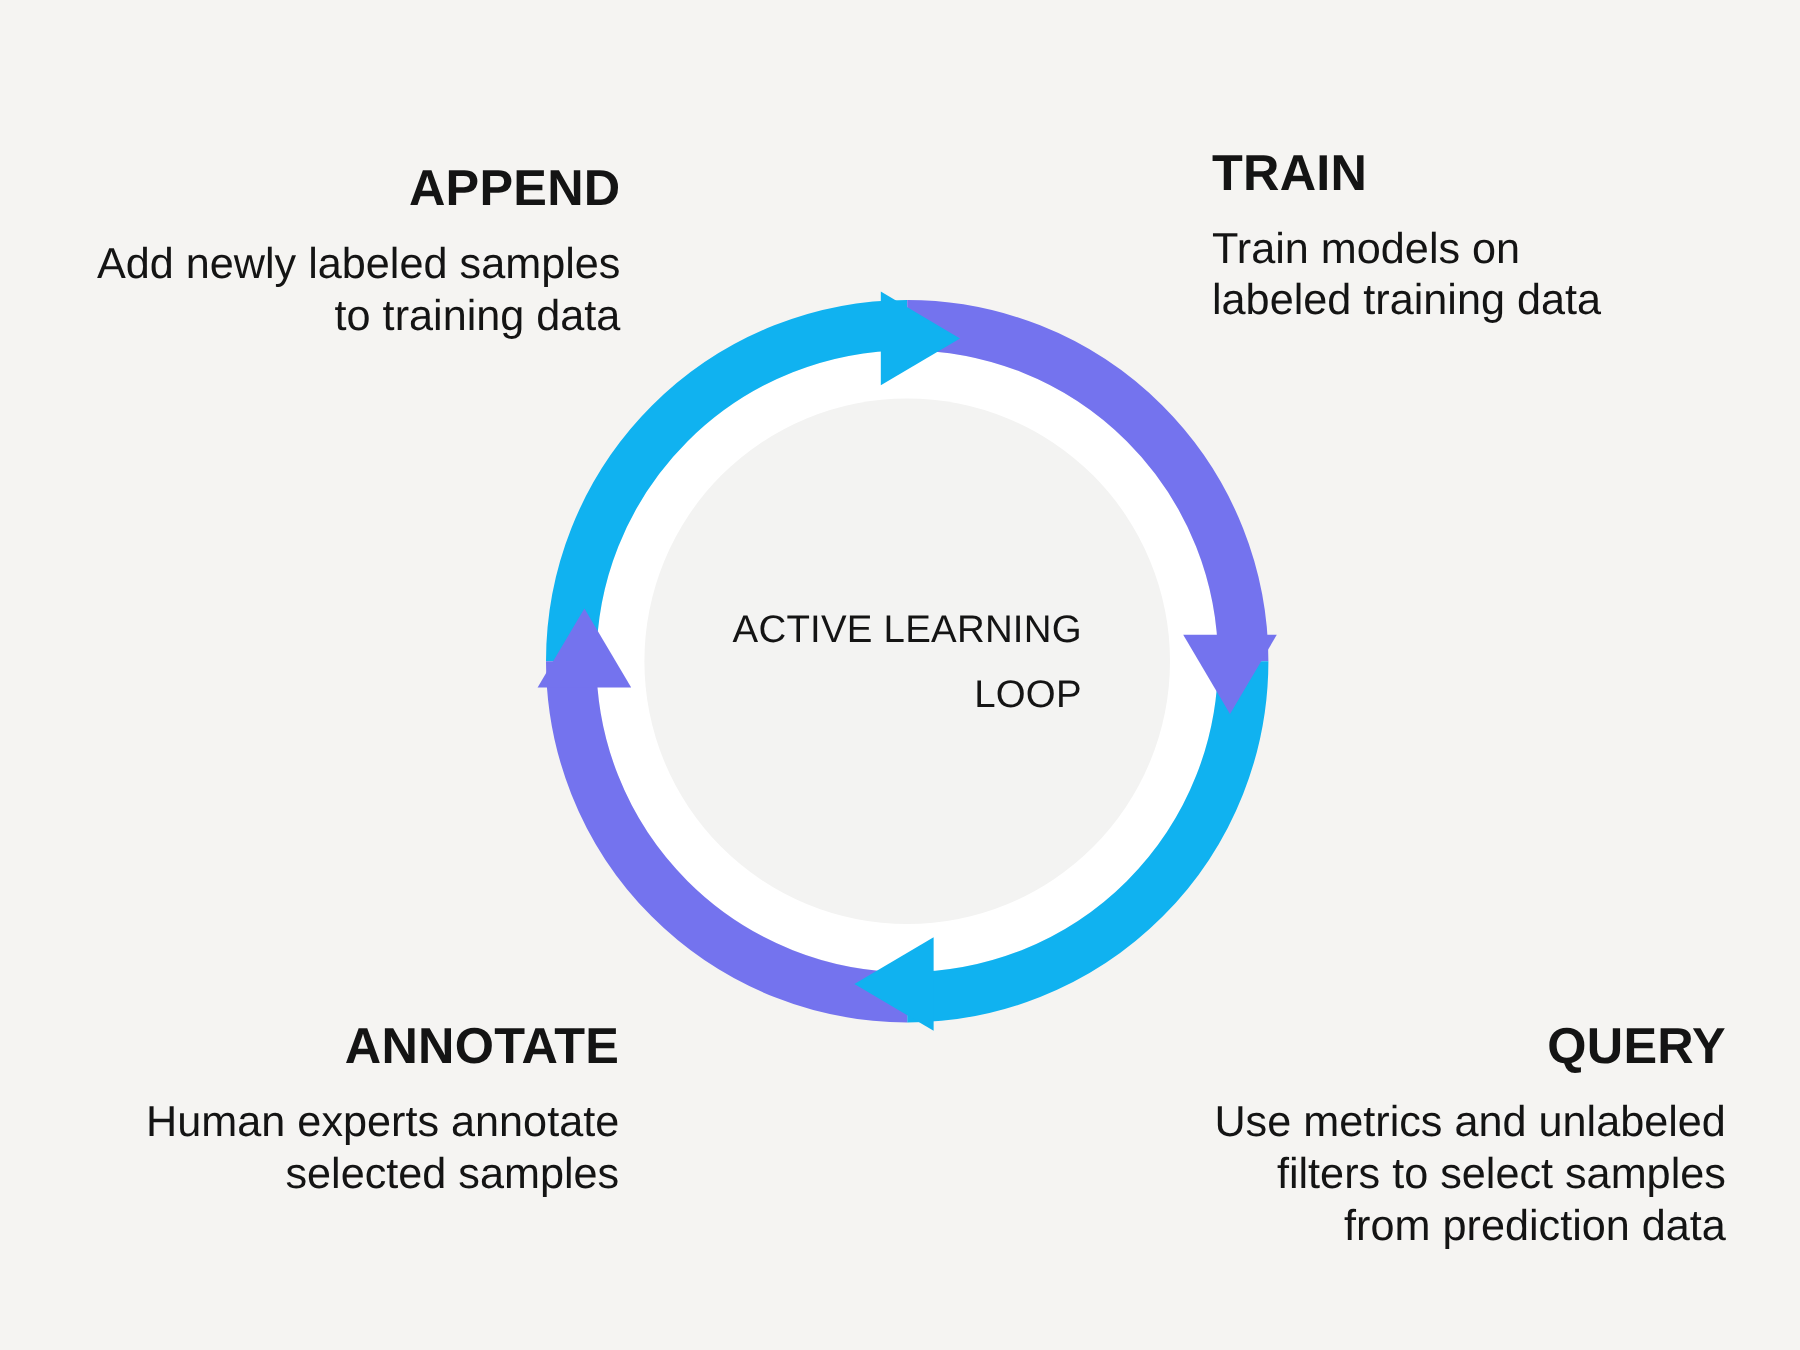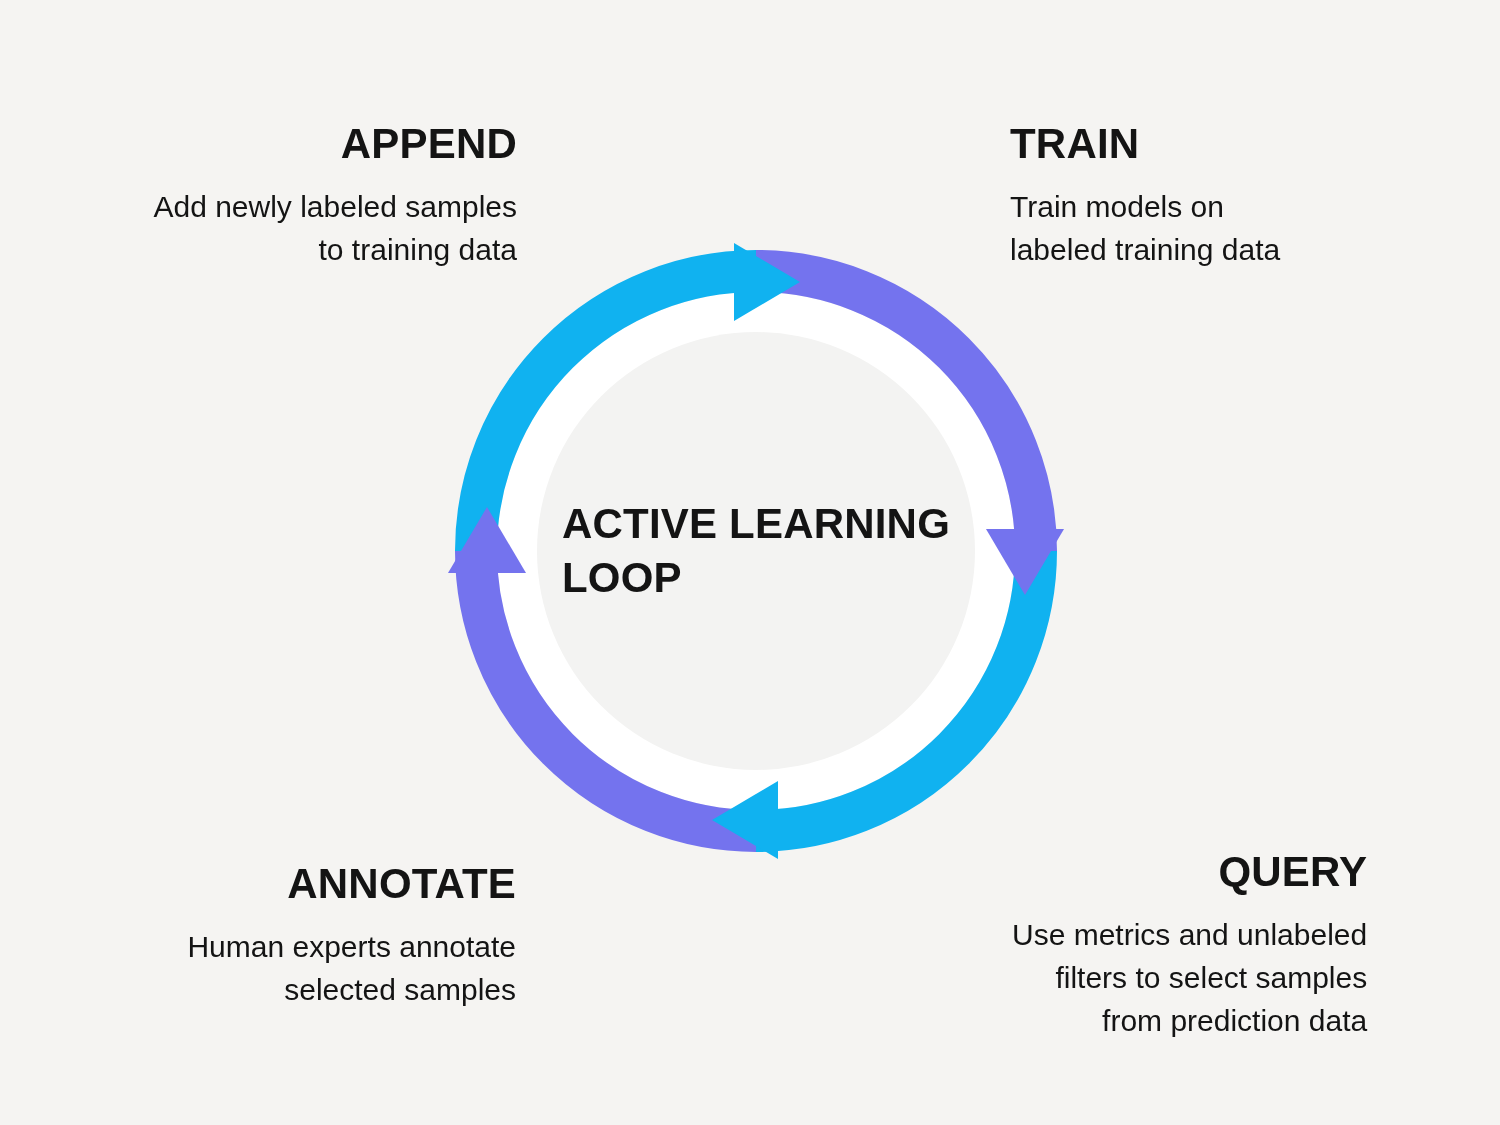--- a/index.html
+++ b/index.html
@@ -25,40 +25,40 @@
     white-space: nowrap;
   }
   .stage-title {
     font-size: 42px;
     font-weight: 700;
     line-height: 42px;
     margin: 0 0 20px 0;
     letter-spacing: 0.2px;
   }
   .stage-desc {
-    font-size: 30px;
+    font-size: 36px;
     font-weight: 400;
     line-height: 43px;
   }
   .align-right { text-align: right; }
   .align-left  { text-align: left; }
 
-  #stage-append   { top: 123px; right: 983px; }
+  #stage-append   { top: 136px; right: 983px; }
   #stage-train    { top: 123px; left: 1010px; }
-  #stage-annotate { top: 851px; right: 984px; margin-top: 12px; }
+  #stage-annotate { top: 851px; right: 984px; }
   #stage-query    { top: 851px; left: 1012px; text-align: right; }
 
   .center-label {
     position: absolute;
     left: 756px;
     top: 497px;
     transform: translateX(-50%);
-    text-align: left;
-    font-size: 42px;
-    font-weight: 700;
+    text-align: right;
+    font-size: 32px;
+    font-weight: 400;
     line-height: 54px;
     letter-spacing: 0.2px;
     white-space: nowrap;
   }
 </style>
 </head>
 <body style="background: rgb(245, 244, 242); color: rgb(20, 20, 20);">
 
 <svg class="ring-svg" width="1500" height="1125" viewBox="0 0 1500 1125">
 

